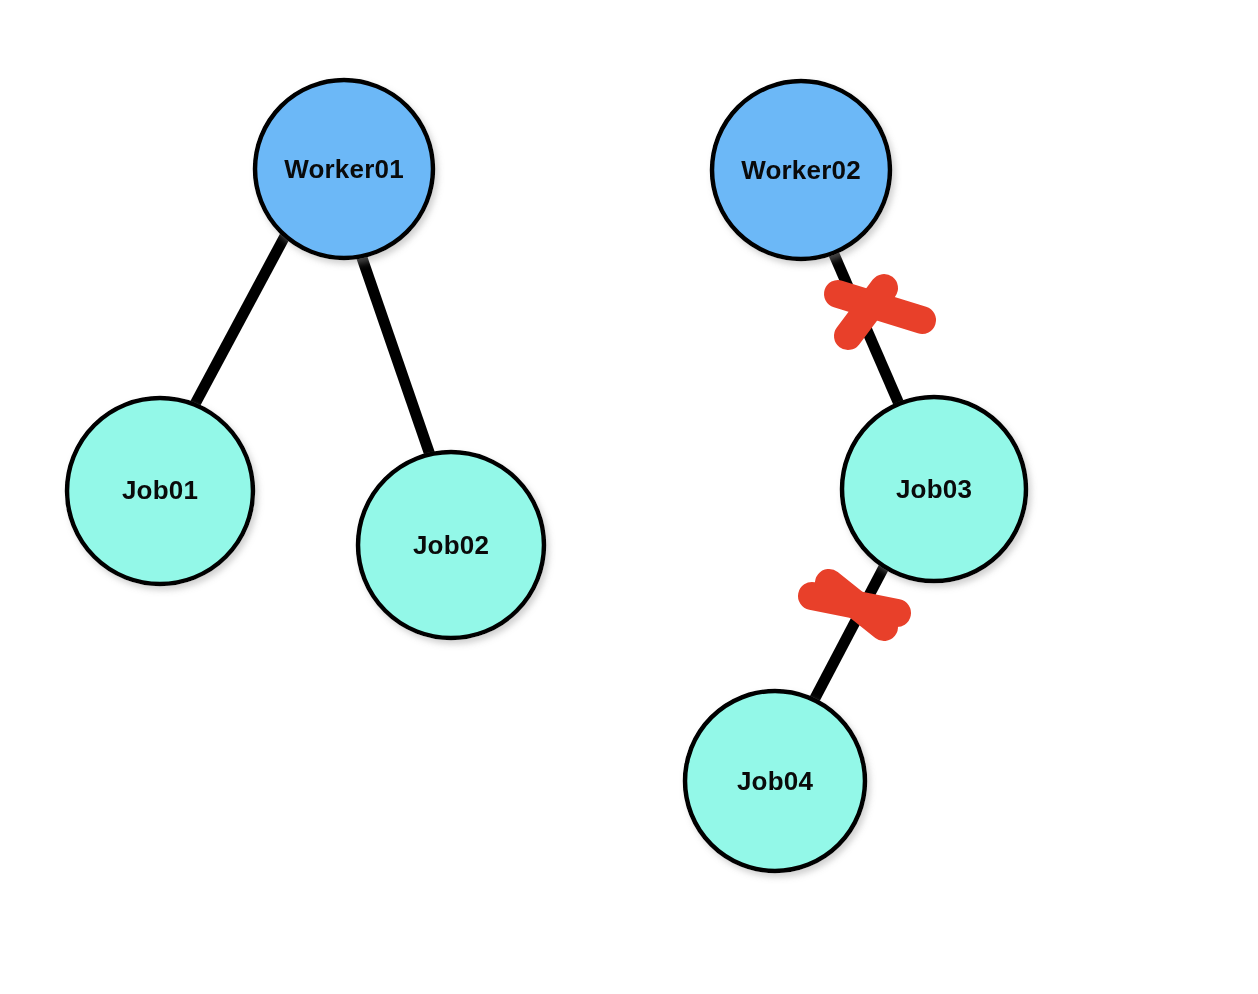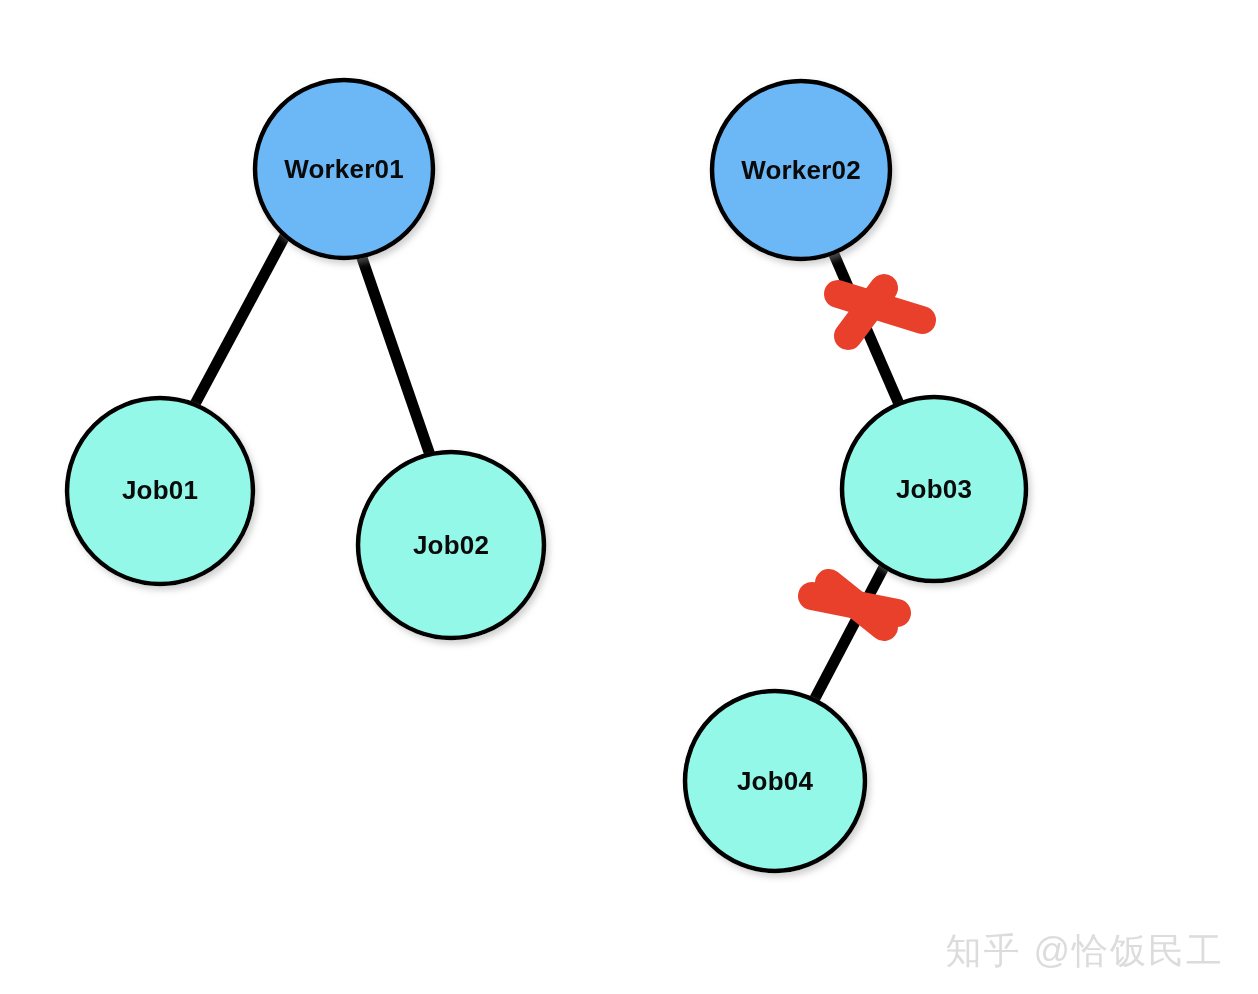--- a/index.html
+++ b/index.html
@@ -107,15 +107,14 @@
       </g>
 
       <g>
         <path d="M 812 596 L 897 613" stroke="#E8402A" stroke-width="28" stroke-linecap="round" fill="none"></path>
         <path d="M 829 583 L 884 627" stroke="#E8402A" stroke-width="28" stroke-linecap="round" fill="none"></path>
       </g>
 
     </g>
   </svg>
 
-  <div class="watermark-text">知乎 @恰饭民工</div>
 
 </div>
 
 </body></html>

